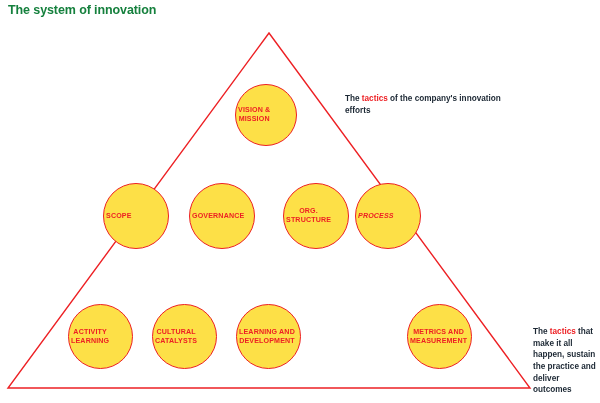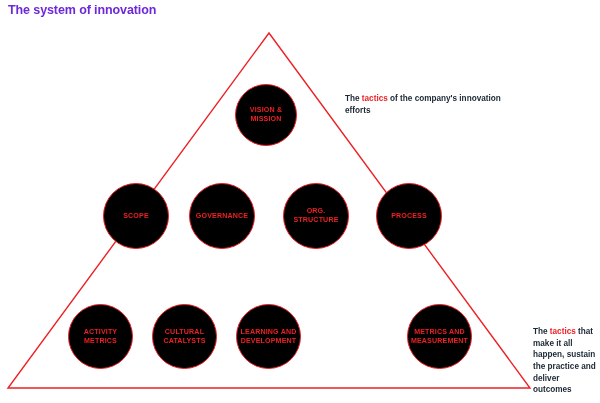--- a/index.html
+++ b/index.html
@@ -25,45 +25,45 @@
     height: 403px;
   }
 
   
   .page-title {
     position: absolute;
     left: 8px;
     top: 3px;
     font-size: 12.5px;
     font-weight: bold;
-    color: #6d28d9;
+    color: #15803d;
     letter-spacing: -0.1px;
     white-space: nowrap;
   }
 
   
   .diagram-svg {
     position: absolute;
     left: 0;
     top: 0;
     width: 600px;
     height: 403px;
     overflow: visible;
   }
 
   
   .node {
     position: absolute;
     border: 1.3px solid #ED2024;
     border-radius: 50%;
-    background: #000000;
+    background: #fde047;
     box-sizing: border-box;
     display: flex;
     align-items: center;
-    justify-content: center;
+    justify-content: flex-start;
     text-align: center;
   }
   .node-label {
     color: #ED2024;
     font-size: 7.1px;
     font-weight: bold;
     line-height: 1.25;
     letter-spacing: 0.15px;
     white-space: pre-line;
     padding: 0 2px;
@@ -73,21 +73,21 @@
     left: 235px; top: 84px;
   }
 
   .node.mid {
     width: 66px; height: 66px;
     top: 183px;
   }
   .node.mid.n1 { left: 103px; }
   .node.mid.n2 { left: 189px; }
   .node.mid.n3 { left: 283px; }
-  .node.mid.n4 { left: 376px; }
+  .node.mid.n4 { left: 355px; font-style: italic; }
 
   .node.bot {
     width: 65px; height: 65px;
     top: 304px;
   }
   .node.bot.b1 { left:  68px; }
   .node.bot.b2 { left: 152px; }
   .node.bot.b3 { left: 236px; }
   .node.bot.b4 { left: 320px; }
   .node.bot.b5 { left: 407px; }
@@ -131,21 +131,21 @@
   <div class="node mid n3">
     <span class="node-label">ORG.
 STRUCTURE</span>
   </div>
   <div class="node mid n4">
     <span class="node-label">PROCESS</span>
   </div>
 
   <div class="node bot b1">
     <span class="node-label">ACTIVITY
-METRICS</span>
+LEARNING</span>
   </div>
   <div class="node bot b2">
     <span class="node-label">CULTURAL
 CATALYSTS</span>
   </div>
   <div class="node bot b3">
     <span class="node-label">LEARNING AND
 DEVELOPMENT</span>
   </div>
   <div class="node bot b5">

